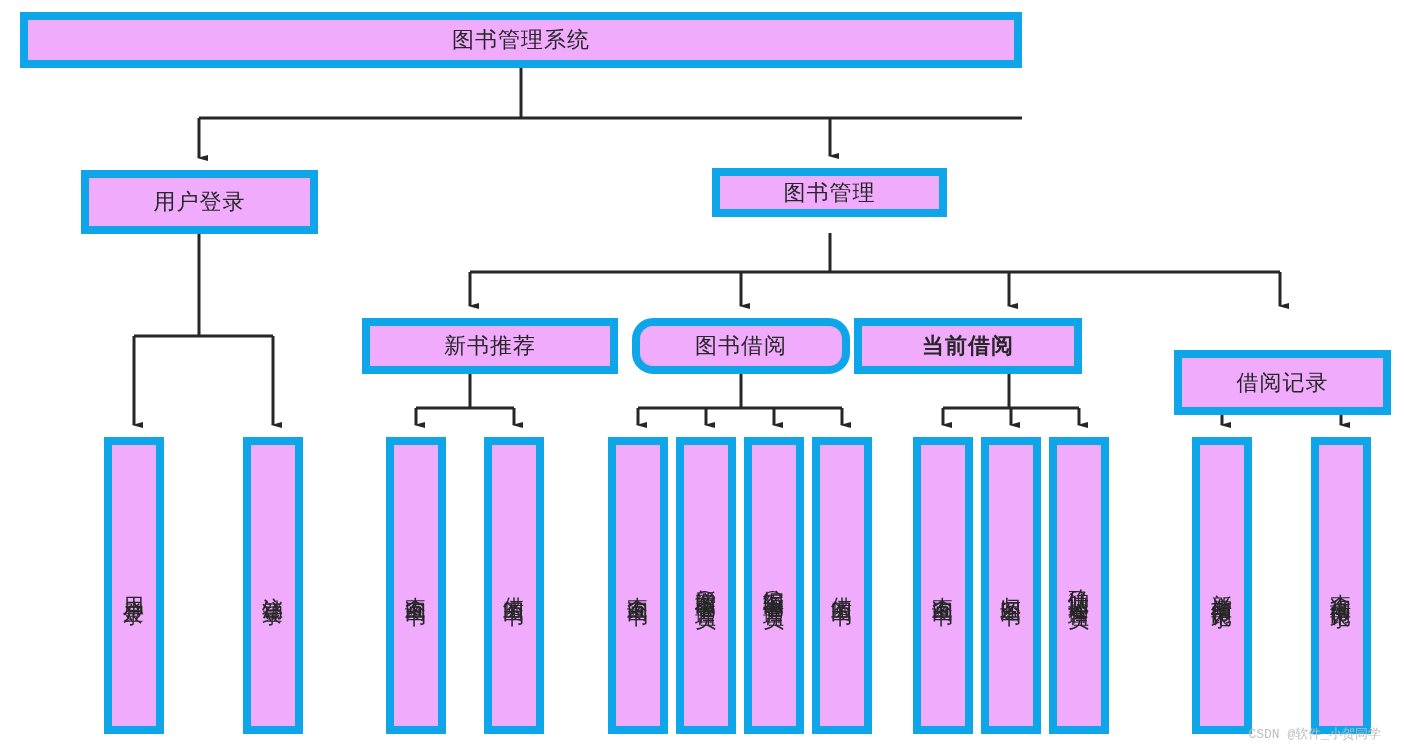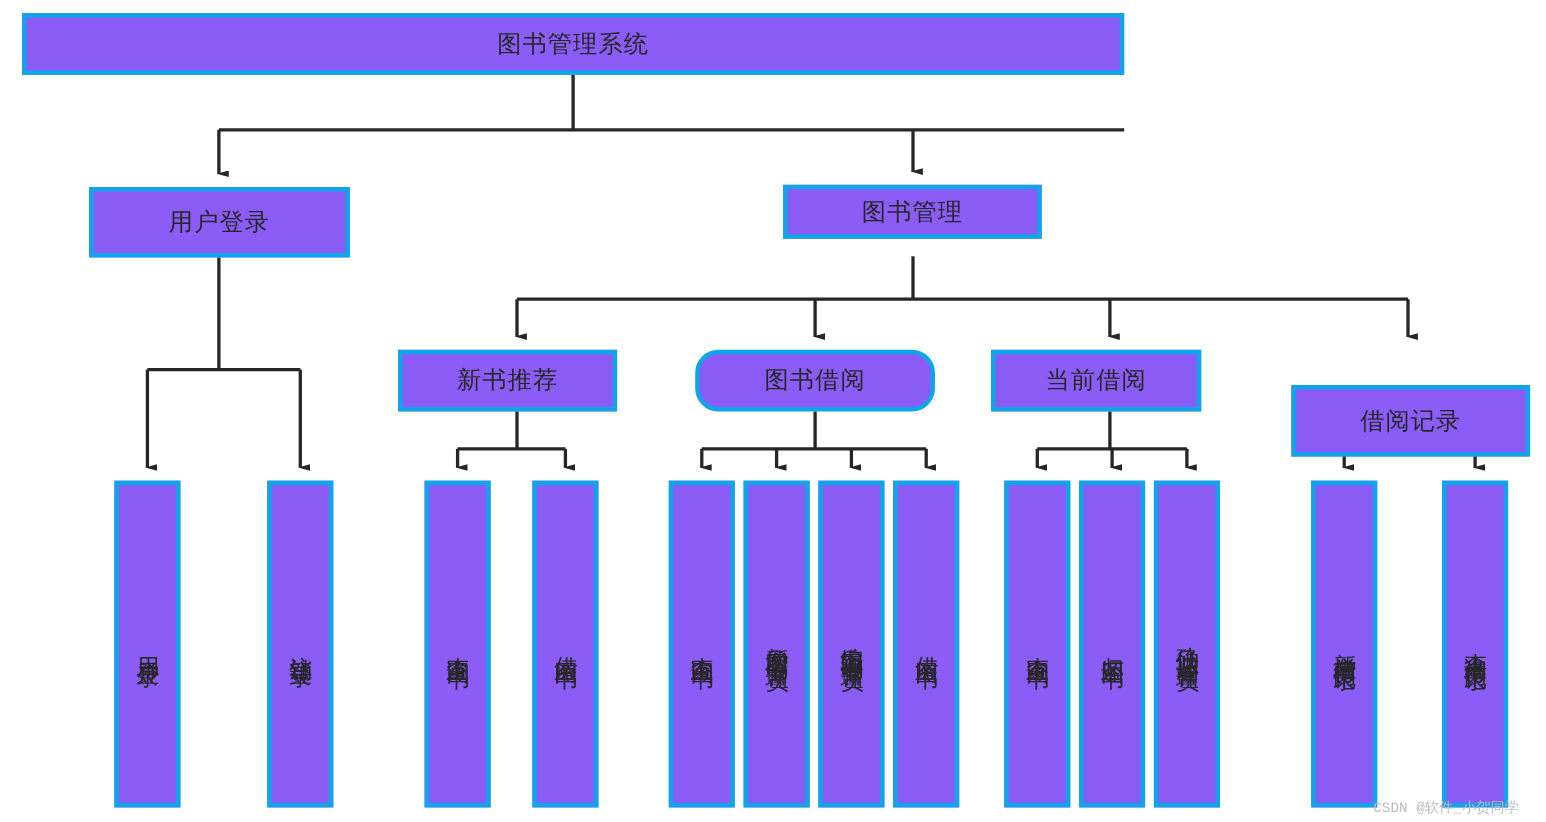--- a/index.html
+++ b/index.html
@@ -7,22 +7,22 @@
     width:1405px;height:747px;
     background:#ffffff;
     font-family:"Liberation Sans","DejaVu Sans",sans-serif;
     overflow:hidden;
     position:relative;
   }
   #diagram{position:absolute;left:0;top:0;width:1405px;height:747px;}
   .node{
     position:absolute;
     box-sizing:border-box;
-    border:4px solid #0ea5e9;
-    background:#8b5cf6;
+    border:8px solid #0ea5e9;
+    background:#f0abfc;
     display:flex;
     align-items:center;
     justify-content:center;
     color:#262626;
   }
   .node.h{font-size:22px;letter-spacing:1px;}
   .node.v{
     writing-mode:vertical-rl;
     text-orientation:upright;
     font-size:21px;
@@ -94,23 +94,23 @@
       <path d="M1222,408 L1222,425" marker-end="url(#arrow)"></path>
       <path d="M1341,408 L1341,425" marker-end="url(#arrow)"></path>
     </g>
   </svg>
 
   <div class="node h" style="left:20px;top:12px;width:1002px;height:56px;">图书管理系统</div>
 
   <div class="node h" style="left:81px;top:170px;width:237px;height:64px;">用户登录</div>
   <div class="node h" style="left:712px;top:168px;width:235px;height:49px;">图书管理</div>
 
-  <div class="node h" style="left:362px;top:318px;width:199px;height:56px;">新书推荐</div>
+  <div class="node h" style="left:362px;top:318px;width:256px;height:56px;">新书推荐</div>
   <div class="node h" style="left:632px;top:318px;width:218px;height:56px;border-radius:21px;">图书借阅</div>
-  <div class="node h" style="left:901px;top:318px;width:191px;height:56px;">当前借阅</div>
+  <div class="node h" style="left:854px;top:318px;width:228px;height:56px;font-weight:bold;">当前借阅</div>
   <div class="node h" style="left:1174px;top:318px;width:217px;height:65px;margin-top:32px;">借阅记录</div>
 
   <div class="node v" style="left:104px;top:437px;width:60px;height:297px;">用户登录</div>
   <div class="node v" style="left:243px;top:437px;width:60px;height:297px;">注销登录</div>
 
   <div class="node v" style="left:386px;top:437px;width:60px;height:297px;">查询图书</div>
   <div class="node v" style="left:484px;top:437px;width:60px;height:297px;">借阅图书</div>
 
   <div class="node v" style="left:608px;top:437px;width:60px;height:297px;">查询图书</div>
   <div class="node v" style="left:676px;top:437px;width:60px;height:297px;">新增图书（管理员）</div>

